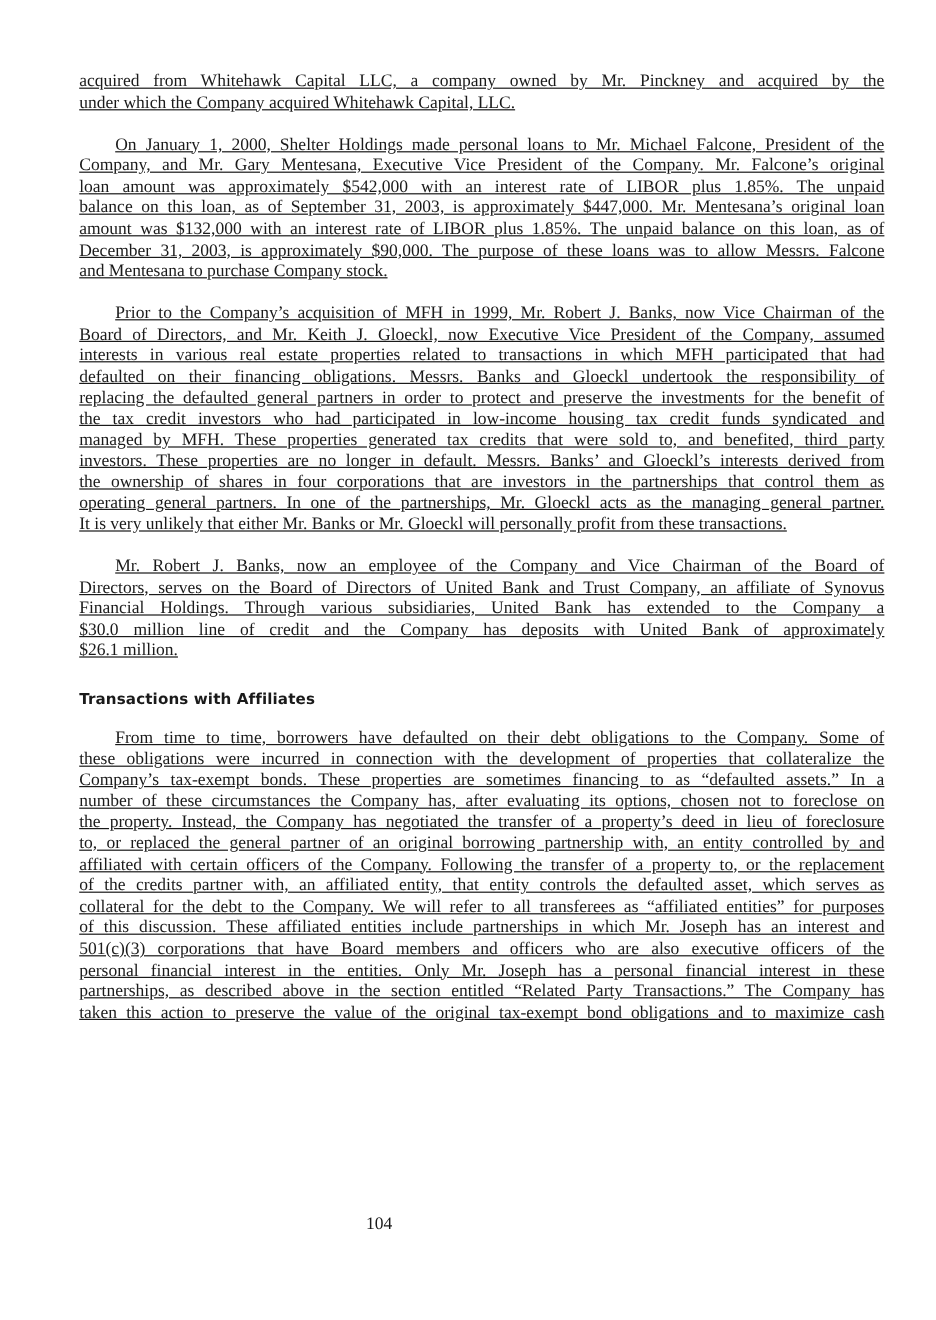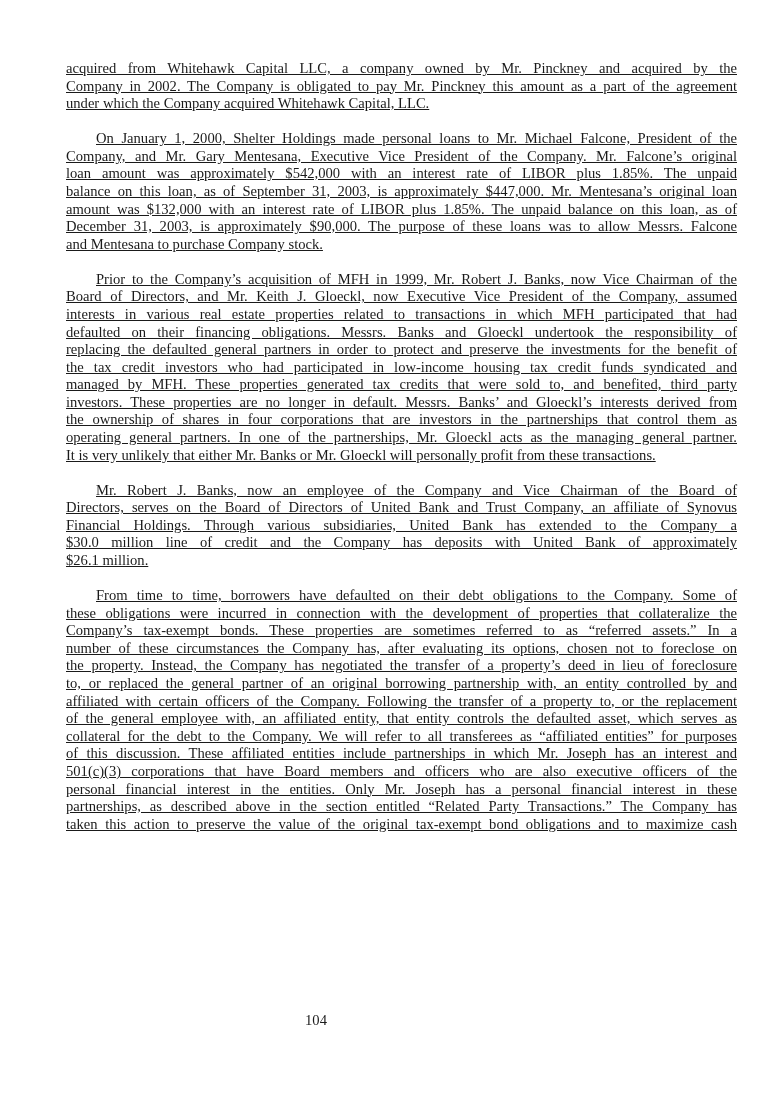--- a/index.html
+++ b/index.html
@@ -15,21 +15,20 @@
   .jl.last::after { display: none; }
   .jl.indent { text-indent: 30px; }
 </style>
 </head>
 <body>
 
 <div class="page">
 
   <div class="para">
     <span class="jl">acquired from Whitehawk Capital LLC, a company owned by Mr. Pinckney and acquired by the</span>
-    <span class="jl">Company in 2002. The Company is obligated to pay Mr. Pinckney this amount as a part of the agreement</span>
     <span class="jl last">under which the Company acquired Whitehawk Capital, LLC.</span>
   </div>
 
   <div class="para">
     <span class="jl indent">On January 1, 2000, Shelter Holdings made personal loans to Mr. Michael Falcone, President of the</span>
     <span class="jl">Company, and Mr. Gary Mentesana, Executive Vice President of the Company. Mr. Falcone’s original</span>
     <span class="jl">loan amount was approximately $542,000 with an interest rate of LIBOR plus 1.85%. The unpaid</span>
     <span class="jl">balance on this loan, as of September 31, 2003, is approximately $447,000. Mr. Mentesana’s original loan</span>
     <span class="jl">amount was $132,000 with an interest rate of LIBOR plus 1.85%. The unpaid balance on this loan, as of</span>
     <span class="jl">December 31, 2003, is approximately $90,000. The purpose of these loans was to allow Messrs. Falcone</span>
@@ -51,30 +50,31 @@
   </div>
 
   <div class="para">
     <span class="jl indent">Mr. Robert J. Banks, now an employee of the Company and Vice Chairman of the Board of</span>
     <span class="jl">Directors, serves on the Board of Directors of United Bank and Trust Company, an affiliate of Synovus</span>
     <span class="jl">Financial Holdings. Through various subsidiaries, United Bank has extended to the Company a</span>
     <span class="jl">$30.0 million line of credit and the Company has deposits with United Bank of approximately</span>
     <span class="jl last">$26.1 million.</span>
   </div>
 
+  <div class="heading">Transactions with Affiliates</div>
 
   <div class="para after-sub">
     <span class="jl indent">From time to time, borrowers have defaulted on their debt obligations to the Company. Some of</span>
     <span class="jl">these obligations were incurred in connection with the development of properties that collateralize the</span>
-    <span class="jl">Company’s tax-exempt bonds. These properties are sometimes referred to as “referred assets.” In a</span>
+    <span class="jl">Company’s tax-exempt bonds. These properties are sometimes financing to as “defaulted assets.” In a</span>
     <span class="jl">number of these circumstances the Company has, after evaluating its options, chosen not to foreclose on</span>
     <span class="jl">the property. Instead, the Company has negotiated the transfer of a property’s deed in lieu of foreclosure</span>
     <span class="jl">to, or replaced the general partner of an original borrowing partnership with, an entity controlled by and</span>
     <span class="jl">affiliated with certain officers of the Company. Following the transfer of a property to, or the replacement</span>
-    <span class="jl">of the general employee with, an affiliated entity, that entity controls the defaulted asset, which serves as</span>
+    <span class="jl">of the credits partner with, an affiliated entity, that entity controls the defaulted asset, which serves as</span>
     <span class="jl">collateral for the debt to the Company. We will refer to all transferees as “affiliated entities” for purposes</span>
     <span class="jl">of this discussion. These affiliated entities include partnerships in which Mr. Joseph has an interest and</span>
     <span class="jl">501(c)(3) corporations that have Board members and officers who are also executive officers of the</span>
     <span class="jl">personal financial interest in the entities. Only Mr. Joseph has a personal financial interest in these</span>
     <span class="jl">partnerships, as described above in the section entitled “Related Party Transactions.” The Company has</span>
     <span class="jl">taken this action to preserve the value of the original tax-exempt bond obligations and to maximize cash</span>
   </div>
 </div>
 
 <div class="page-number">104</div>

